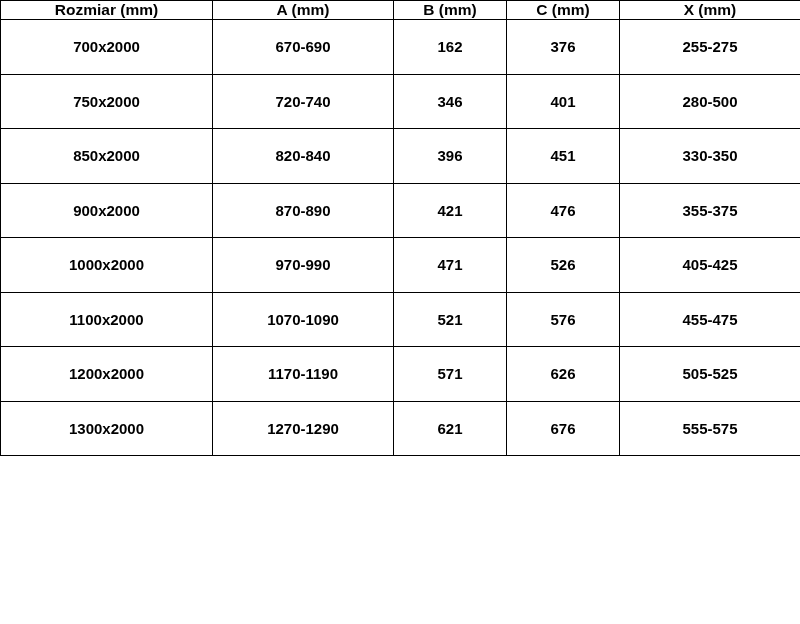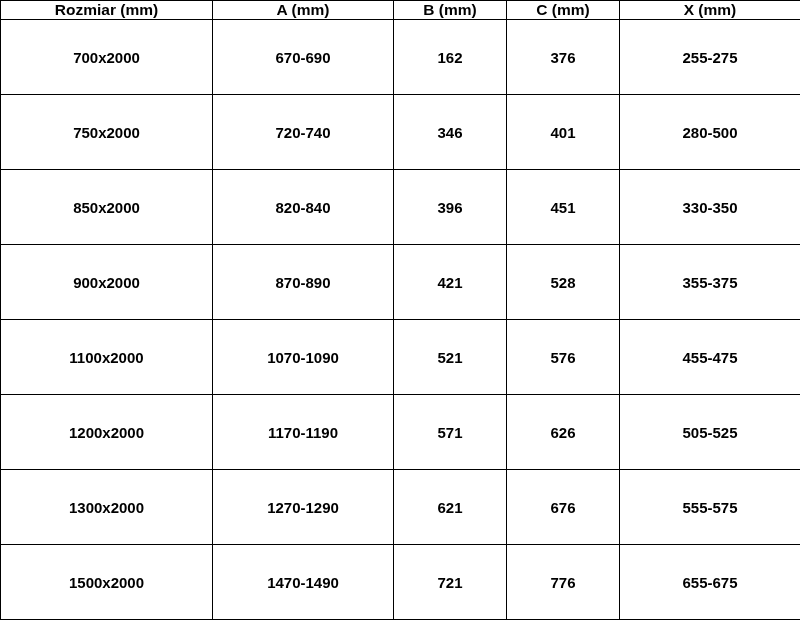--- a/index.html
+++ b/index.html
@@ -9,21 +9,21 @@
   }
   body {
     width: 800px;
     height: 624px;
     font-family: "Liberation Sans", sans-serif;
     color: #000000;
   }
   #size-table {
     border-collapse: collapse;
     width: 800px;
-    height: 620px;
+    height: 456px;
     table-layout: fixed;
   }
   #size-table th,
   #size-table td {
     border: 1px solid #000000;
     text-align: center;
     vertical-align: middle;
     font-weight: bold;
     font-size: 15px;
     padding: 0;
@@ -78,22 +78,29 @@
       <td>850x2000</td>
       <td>820-840</td>
       <td>396</td>
       <td>451</td>
       <td>330-350</td>
     </tr>
     <tr>
       <td>900x2000</td>
       <td>870-890</td>
       <td>421</td>
-      <td>528</td>
+      <td>476</td>
       <td>355-375</td>
+    </tr>
+    <tr>
+      <td>1000x2000</td>
+      <td>970-990</td>
+      <td>471</td>
+      <td>526</td>
+      <td>405-425</td>
     </tr>
     <tr>
       <td>1100x2000</td>
       <td>1070-1090</td>
       <td>521</td>
       <td>576</td>
       <td>455-475</td>
     </tr>
     <tr>
       <td>1200x2000</td>
@@ -102,21 +109,14 @@
       <td>626</td>
       <td>505-525</td>
     </tr>
     <tr>
       <td>1300x2000</td>
       <td>1270-1290</td>
       <td>621</td>
       <td>676</td>
       <td>555-575</td>
     </tr>
-    <tr>
-      <td>1500x2000</td>
-      <td>1470-1490</td>
-      <td>721</td>
-      <td>776</td>
-      <td>655-675</td>
-    </tr>
   </tbody>
 </table>
 
 </body></html>

